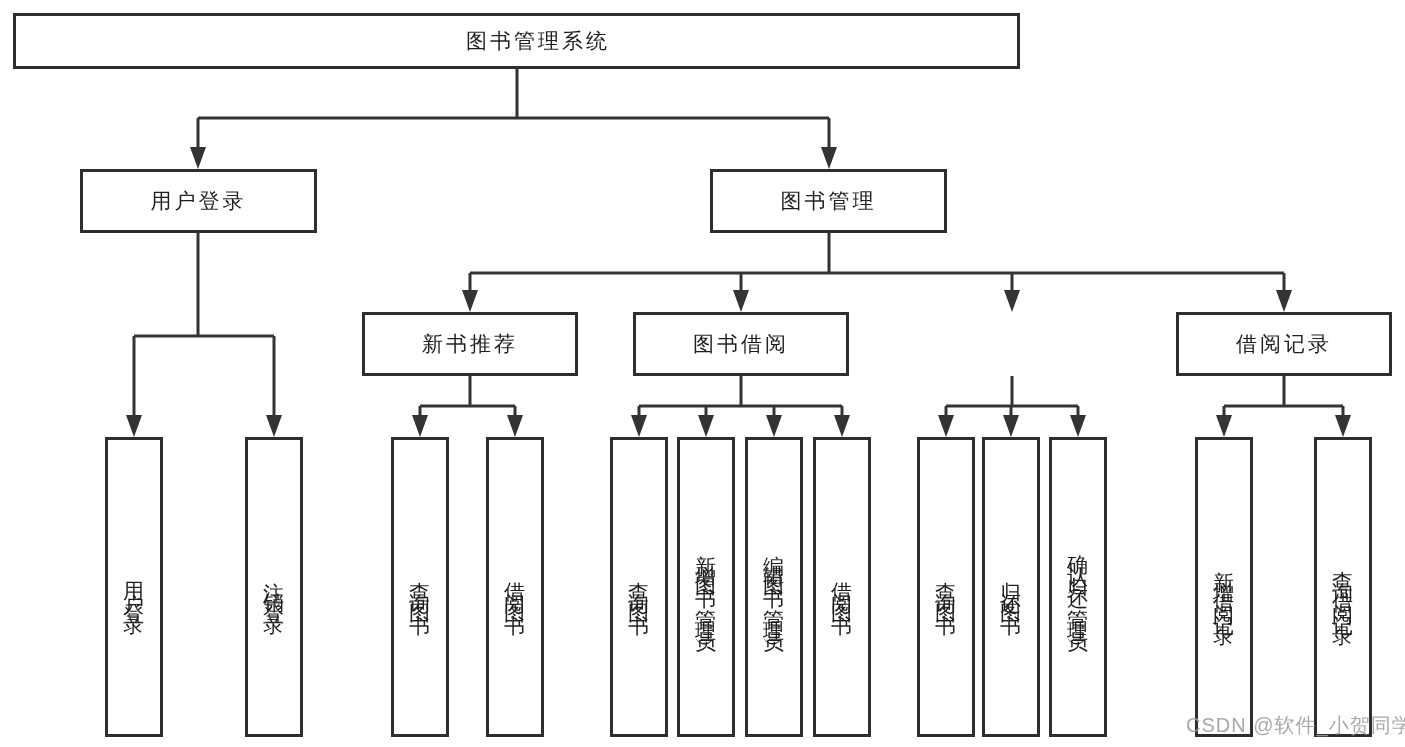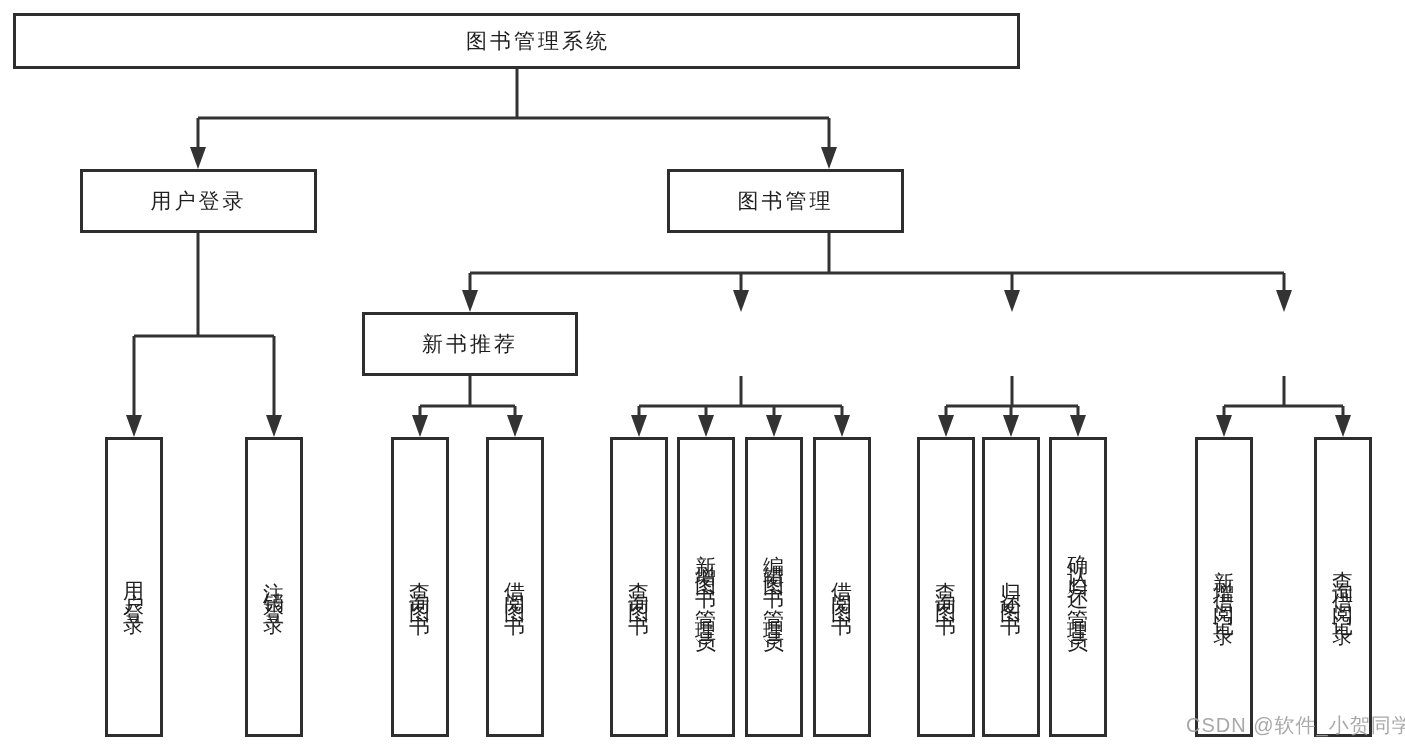--- a/index.html
+++ b/index.html
@@ -30,21 +30,21 @@
     display: flex;
     align-items: center;
     justify-content: center;
     color: #1f1f1f;
     font-size: 21px;
     letter-spacing: 3px;
     white-space: nowrap;
   }
   .node-root   { left: 13px;   top: 13px;  width: 1007px; height: 56px; padding-left: 43px; }
   .node-l2-a   { left: 80px;   top: 169px; width: 237px;  height: 64px; }
-  .node-l2-b   { left: 667px;  top: 169px; width: 237px;  height: 64px; }
+  .node-l2-b   { left: 710px;  top: 169px; width: 237px;  height: 64px; }
   .node-l3     { top: 312px;   width: 216px; height: 64px; }
   .node-l3-a   { left: 362px; align-items: center; }
   .node-l3-b   { left: 633px; }
   .node-l3-c   { left: 904px; }
   .node-l3-d   { left: 1176px; }
   .leaf {
     top: 437px;
     width: 58px;
     height: 300px;
   }
@@ -124,20 +124,26 @@
   <div class="node node-l2-a">
     <span>用户登录</span>
   </div>
   <div class="node node-l2-b">
     <span>图书管理</span>
   </div>
 
   <div class="node node-l3 node-l3-a">
     <span>新书推荐</span>
   </div>
+  <div class="node node-l3 node-l3-b">
+    <span>图书借阅</span>
+  </div>
+  <div class="node node-l3 node-l3-d">
+    <span>借阅记录</span>
+  </div>
 
   <div class="node leaf leaf-1">
     <span>用户登录</span>
   </div>
   <div class="node leaf leaf-2">
     <span>注销登录</span>
   </div>
 
   <div class="node leaf leaf-3">
     <span>查询图书</span>

